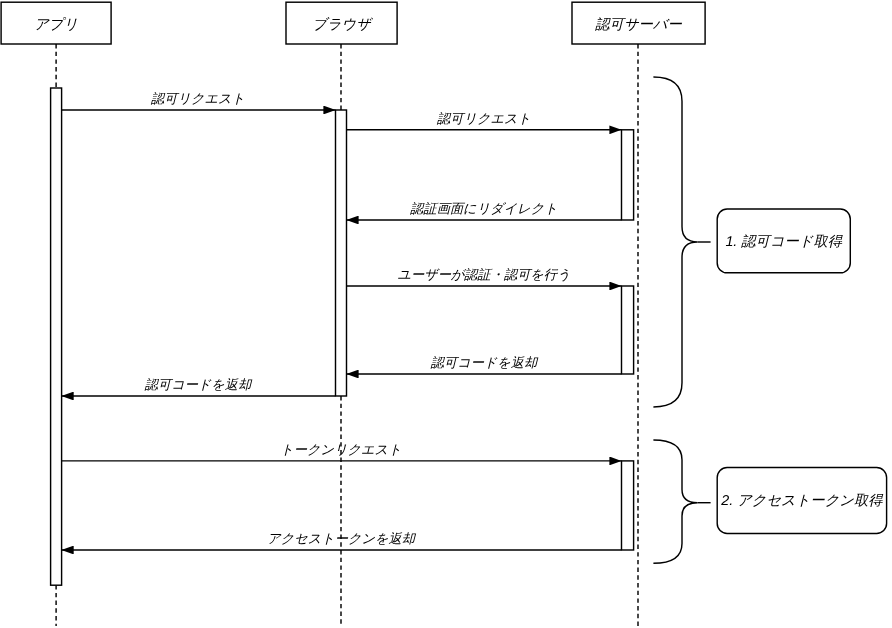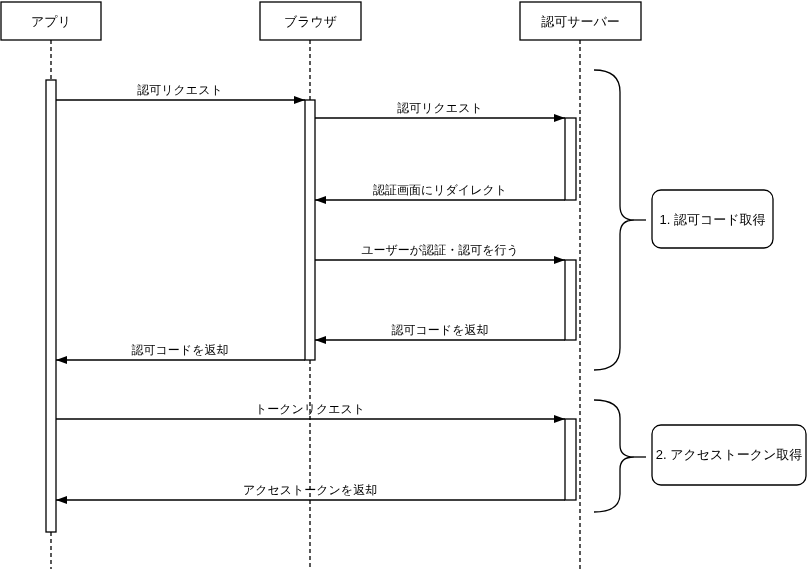--- a/index.html
+++ b/index.html
@@ -6,20 +6,21 @@
     margin: 0;
     padding: 0;
     background: #ffffff;
   }
   .canvas {
     position: relative;
     width: 811px;
     height: 571px;
     background: #ffffff;
     font-family: "Liberation Sans", sans-serif;
+    font-style: italic;
   }
   svg text {
     font-family: "Liberation Sans", sans-serif;
     fill: #000000;
   }
   .pbox, .activation, .group-box {
     fill: #ffffff;
     stroke: #000000;
     stroke-width: 1.3;
   }

